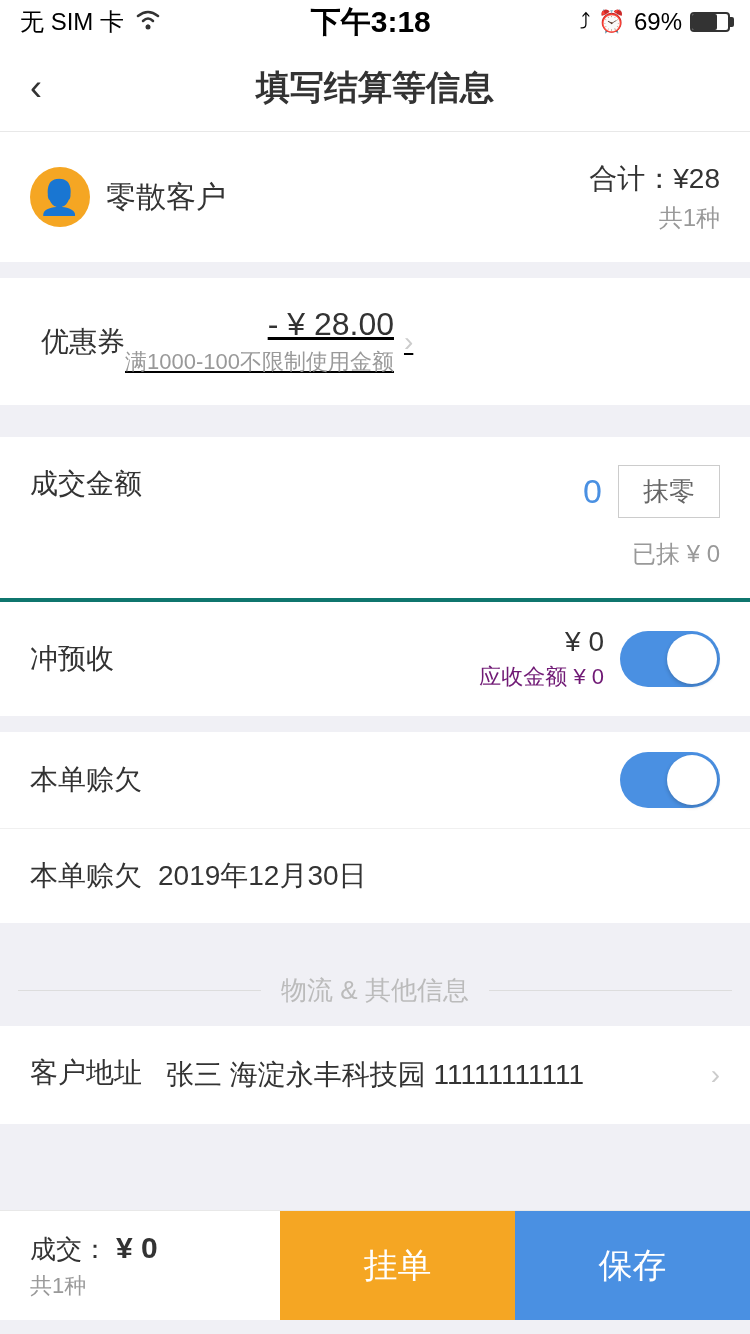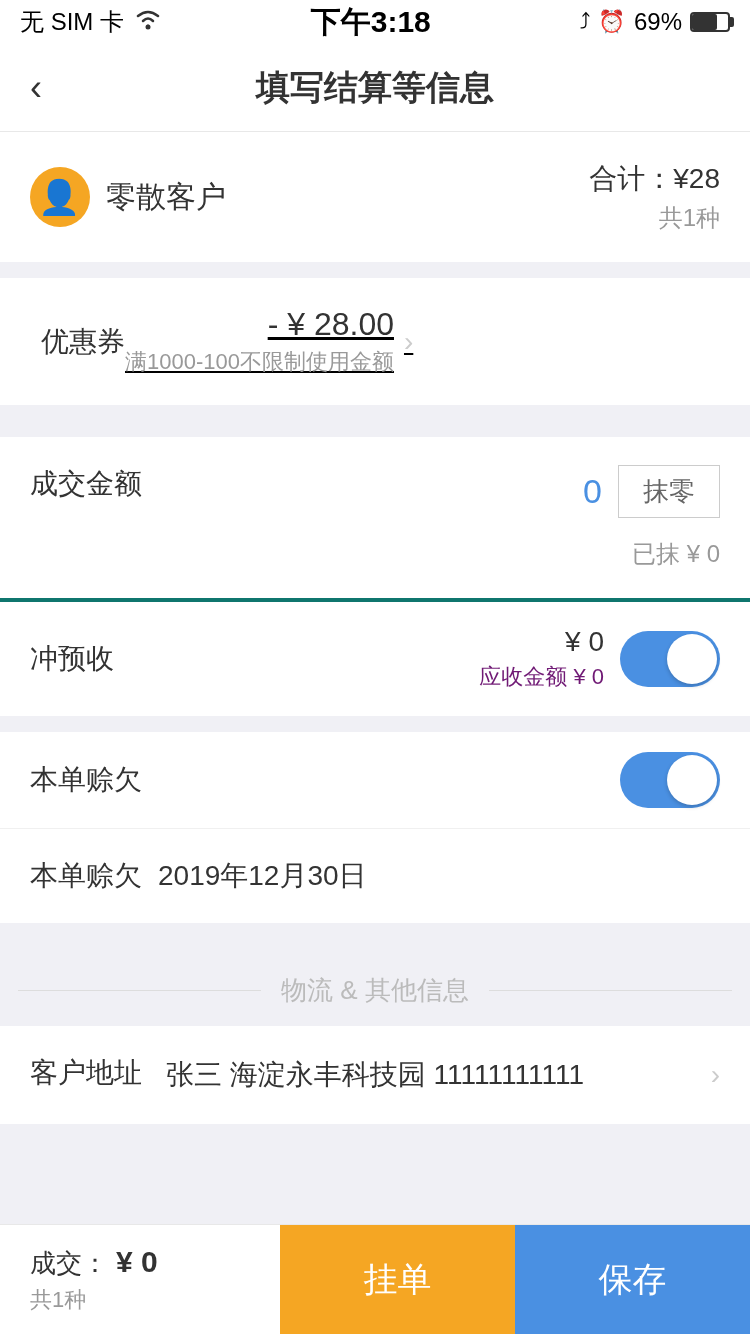--- a/index.html
+++ b/index.html
@@ -197,21 +197,21 @@
       align-items: center;
       justify-content: space-between;
     }
     .address-left { display: flex; align-items: flex-start; gap: 24px; }
     .address-label { font-size: 28px; color: #333; white-space: nowrap; }
     .address-value { font-size: 28px; color: #333; line-height: 1.5; }
 
     
     .bottom-bar {
       position: fixed;
-      bottom: 0;
+      bottom: 14px;
       width: 750px;
       height: 110px;
       background: #fff;
       display: flex;
       align-items: center;
       border-top: 1px solid #e8e8e8;
     }
     .bottom-info {
       flex: 0 0 280px;
       padding: 0 30px;

